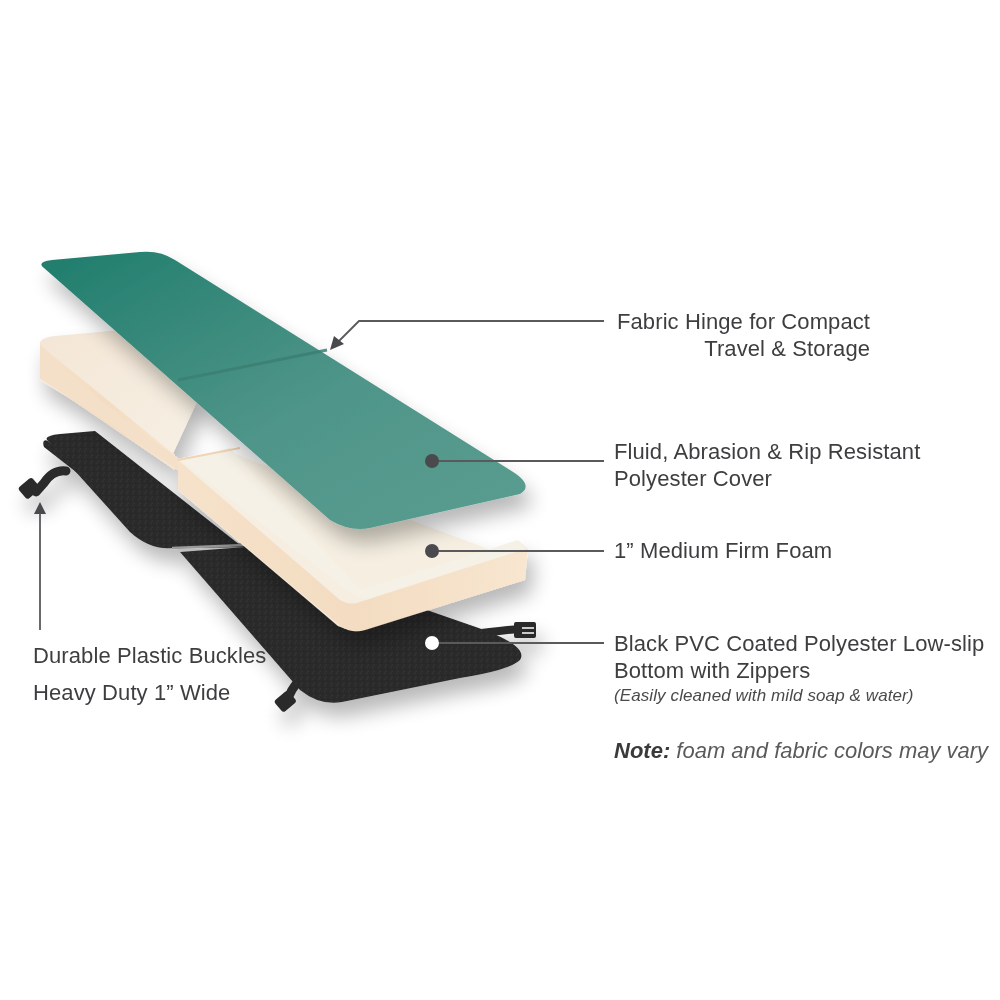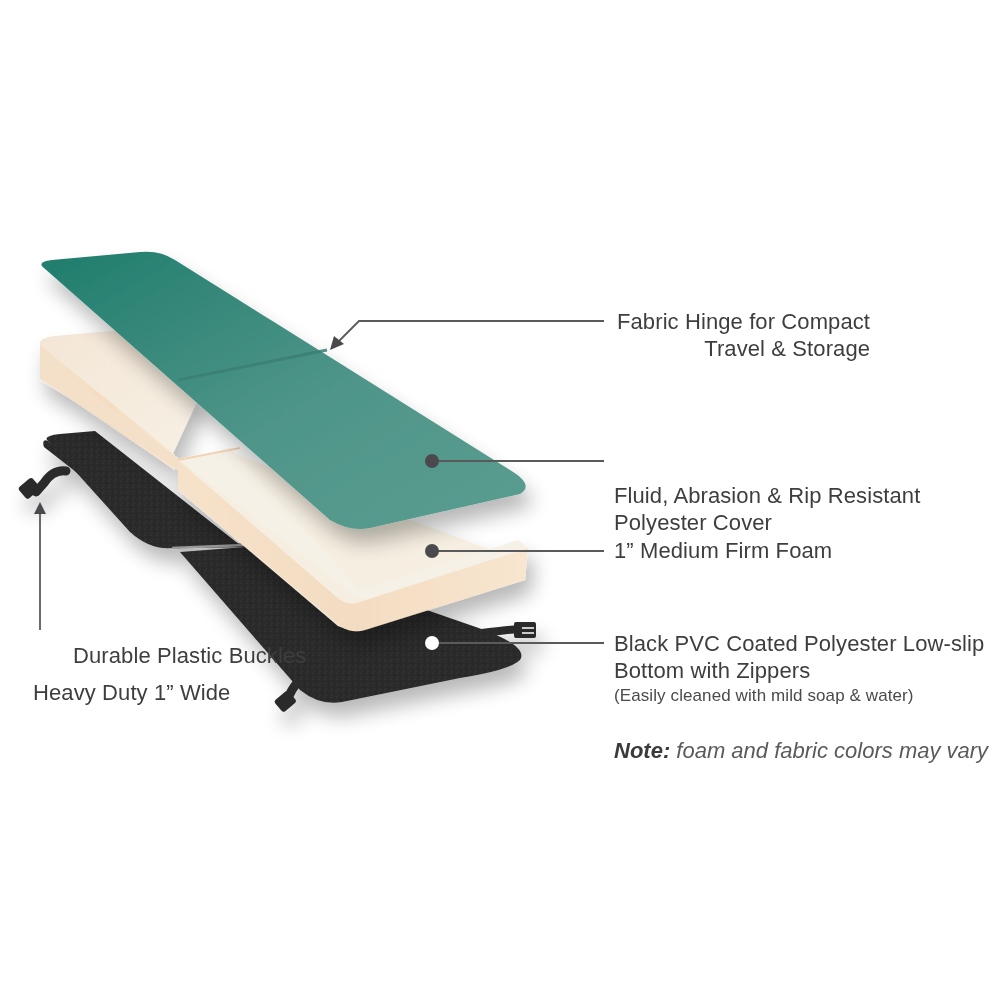--- a/index.html
+++ b/index.html
@@ -24,20 +24,21 @@
       position: absolute;
       font-size: 22px;
       line-height: 27px;
       color: #3e3e40;
       letter-spacing: 0.1px;
       white-space: nowrap;
     }
     .label .line { display: block; }
     .label .sub {
       display: block;
+      font-style: italic;
       font-size: 17px;
       line-height: 24px;
       color: #4a4a4c;
     }
     .note {
       position: absolute;
       font-size: 22px;
       font-style: italic;
       color: #5a5a5c;
       white-space: nowrap;
@@ -148,38 +149,38 @@
   <circle cx="432" cy="461" r="7" fill="#4a4a4e"></circle>
   <circle cx="432" cy="551" r="7" fill="#4a4a4e"></circle>
   <circle cx="432" cy="643" r="7" fill="#ffffff"></circle>
 </svg>
 
 <div class="label" style="left:617px; top:308px;text-align:right;">
   <span class="line">Fabric Hinge for Compact</span>
   <span class="line">Travel &amp; Storage</span>
 </div>
 
-<div class="label" style="left:614px; top:438px;margin-top:44px;">
+<div class="label" style="left:614px; top:438px;">
   <span class="line">Fluid, Abrasion &amp; Rip Resistant</span>
   <span class="line">Polyester Cover</span>
 </div>
 
 <div class="label" style="left:614px; top:537px;">
   <span class="line">1” Medium Firm Foam</span>
 </div>
 
 <div class="label" style="left:614px; top:630px;">
   <span class="line">Black PVC Coated Polyester Low-slip</span>
   <span class="line">Bottom with Zippers</span>
   <span class="sub">(Easily cleaned with mild soap &amp; water)</span>
 </div>
 
 <div class="note" style="left:614px; top:738px;">
   <span class="note-key">Note:</span><span> foam and fabric colors may vary</span>
 </div>
 
-<div class="label" style="left:33px; top:642px;margin-left:40px;">
+<div class="label" style="left:33px; top:642px;">
   <span class="line">Durable Plastic Buckles</span>
 </div>
 
 <div class="label" style="left:33px; top:679px;">
   <span class="line">Heavy Duty 1” Wide</span>
 </div>
 
 </body></html>

